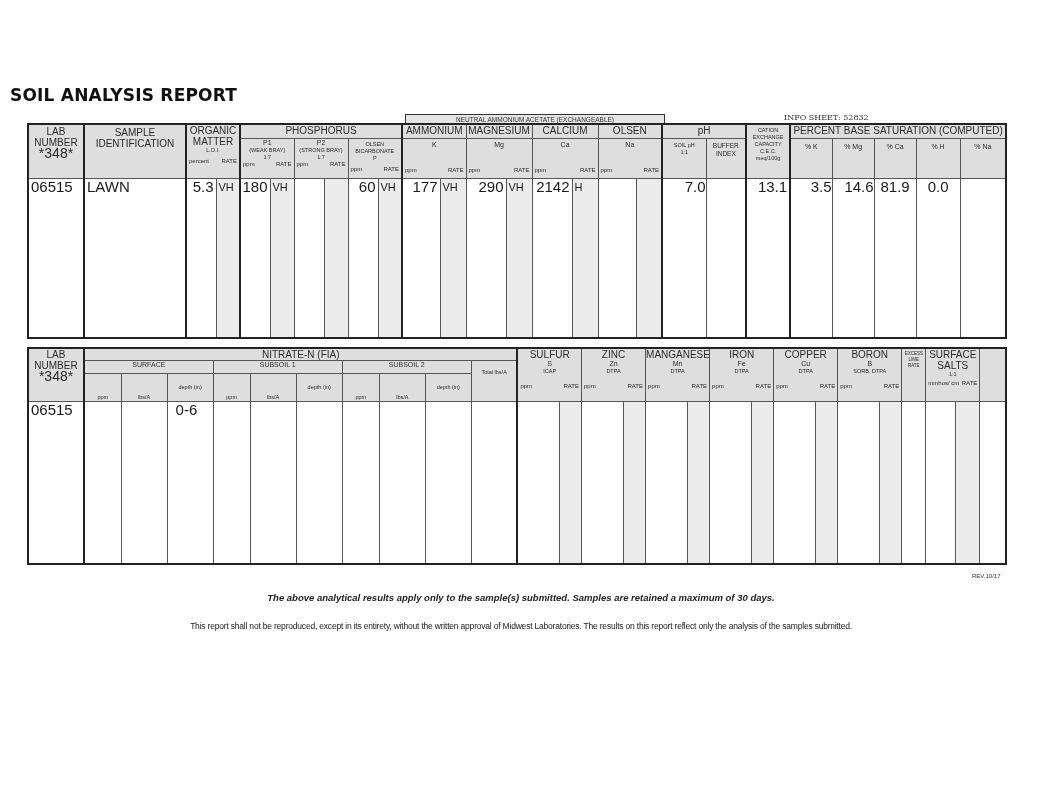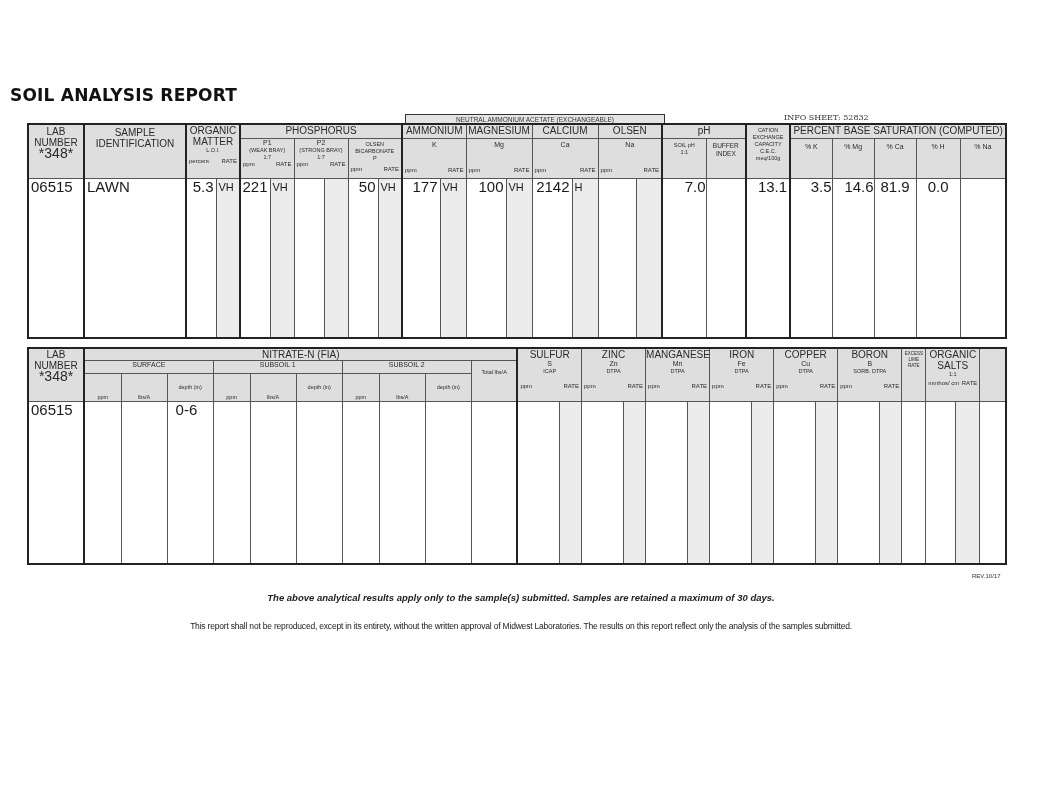--- a/index.html
+++ b/index.html
@@ -154,29 +154,29 @@
     <td class="hdr small" style="padding-top:4px">% Mg</td>
     <td class="hdr small" style="padding-top:4px">% Ca</td>
     <td class="hdr small" style="padding-top:4px">% H</td>
     <td class="hdr small" style="padding-top:4px">% Na</td>
   </tr>
   <tr class="data">
     <td class="thick-r" style="padding-left:2px">06515</td>
     <td class="thick-r" style="padding-left:2px">LAWN</td>
     <td class="num">5.3</td>
     <td class="rate shade thick-r">VH</td>
-    <td class="num">221</td>
+    <td class="num">180</td>
     <td class="rate shade">VH</td>
     <td class="num"></td>
     <td class="rate shade"></td>
-    <td class="num">50</td>
+    <td class="num">60</td>
     <td class="rate shade thick-r">VH</td>
     <td class="num">177</td>
     <td class="rate shade">VH</td>
-    <td class="num">100</td>
+    <td class="num">290</td>
     <td class="rate shade">VH</td>
     <td class="num">2142</td>
     <td class="rate shade">H</td>
     <td class="num"></td>
     <td class="rate shade thick-r"></td>
     <td style="text-align:right">7.0</td>
     <td class="thick-r"></td>
     <td class="num thick-r">13.1</td>
     <td style="text-align:right">3.5</td>
     <td style="text-align:right">14.6</td>
@@ -273,21 +273,21 @@
       <div class="big">BORON</div>
       <div class="small">B</div>
       <div class="tiny">SORB. DTPA</div>
       <div class="sub" style="margin-top:8px">
             <span>ppm</span>
             <span>RATE</span>
           </div>
     </td>
     <td rowspan="3" class="hdr tiny" style="font-size:4.5px;line-height:6px;padding-top:2px">EXCESS LIME RATE</td>
     <td rowspan="3" colspan="2" class="hdr">
-      <div class="big">ORGANIC SALTS</div>
+      <div class="big">SURFACE SALTS</div>
       <div class="tiny">1:1</div>
       <div class="sub" style="margin-top:2px">
             <span>mmhos/ cm</span>
             <span>RATE</span>
           </div>
     </td>
     <td rowspan="3" class="hdr"></td>
   </tr>
   <tr style="height:13px">
     <td colspan="3" class="hdr small">SURFACE</td>

